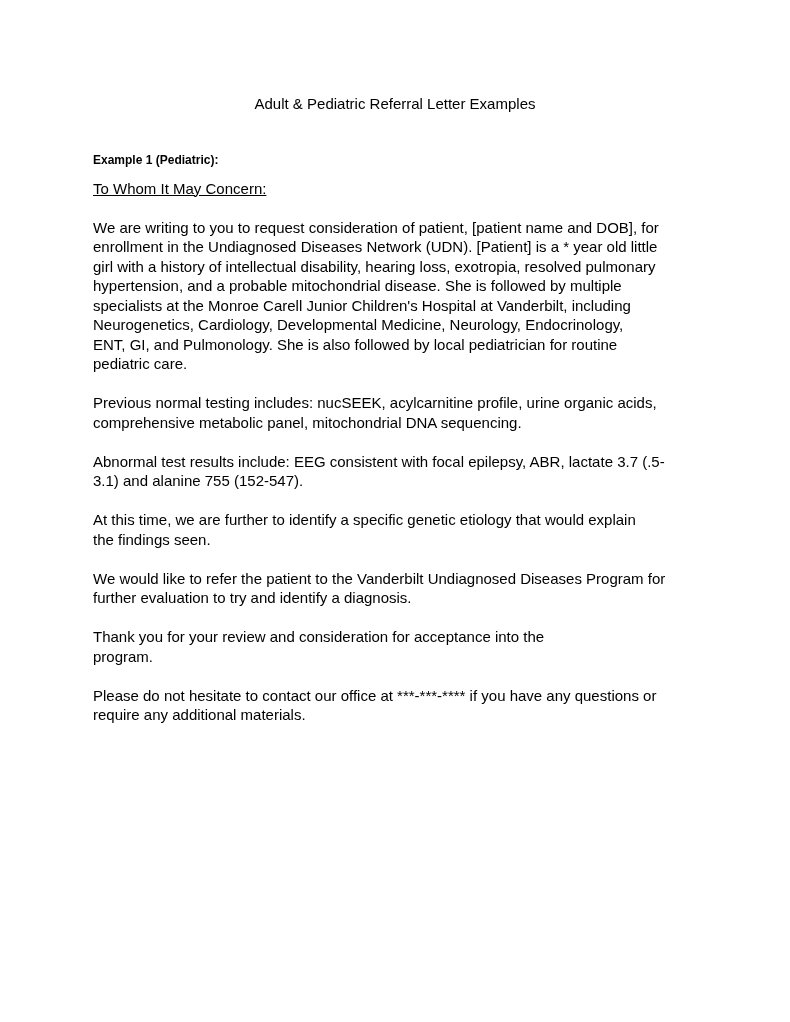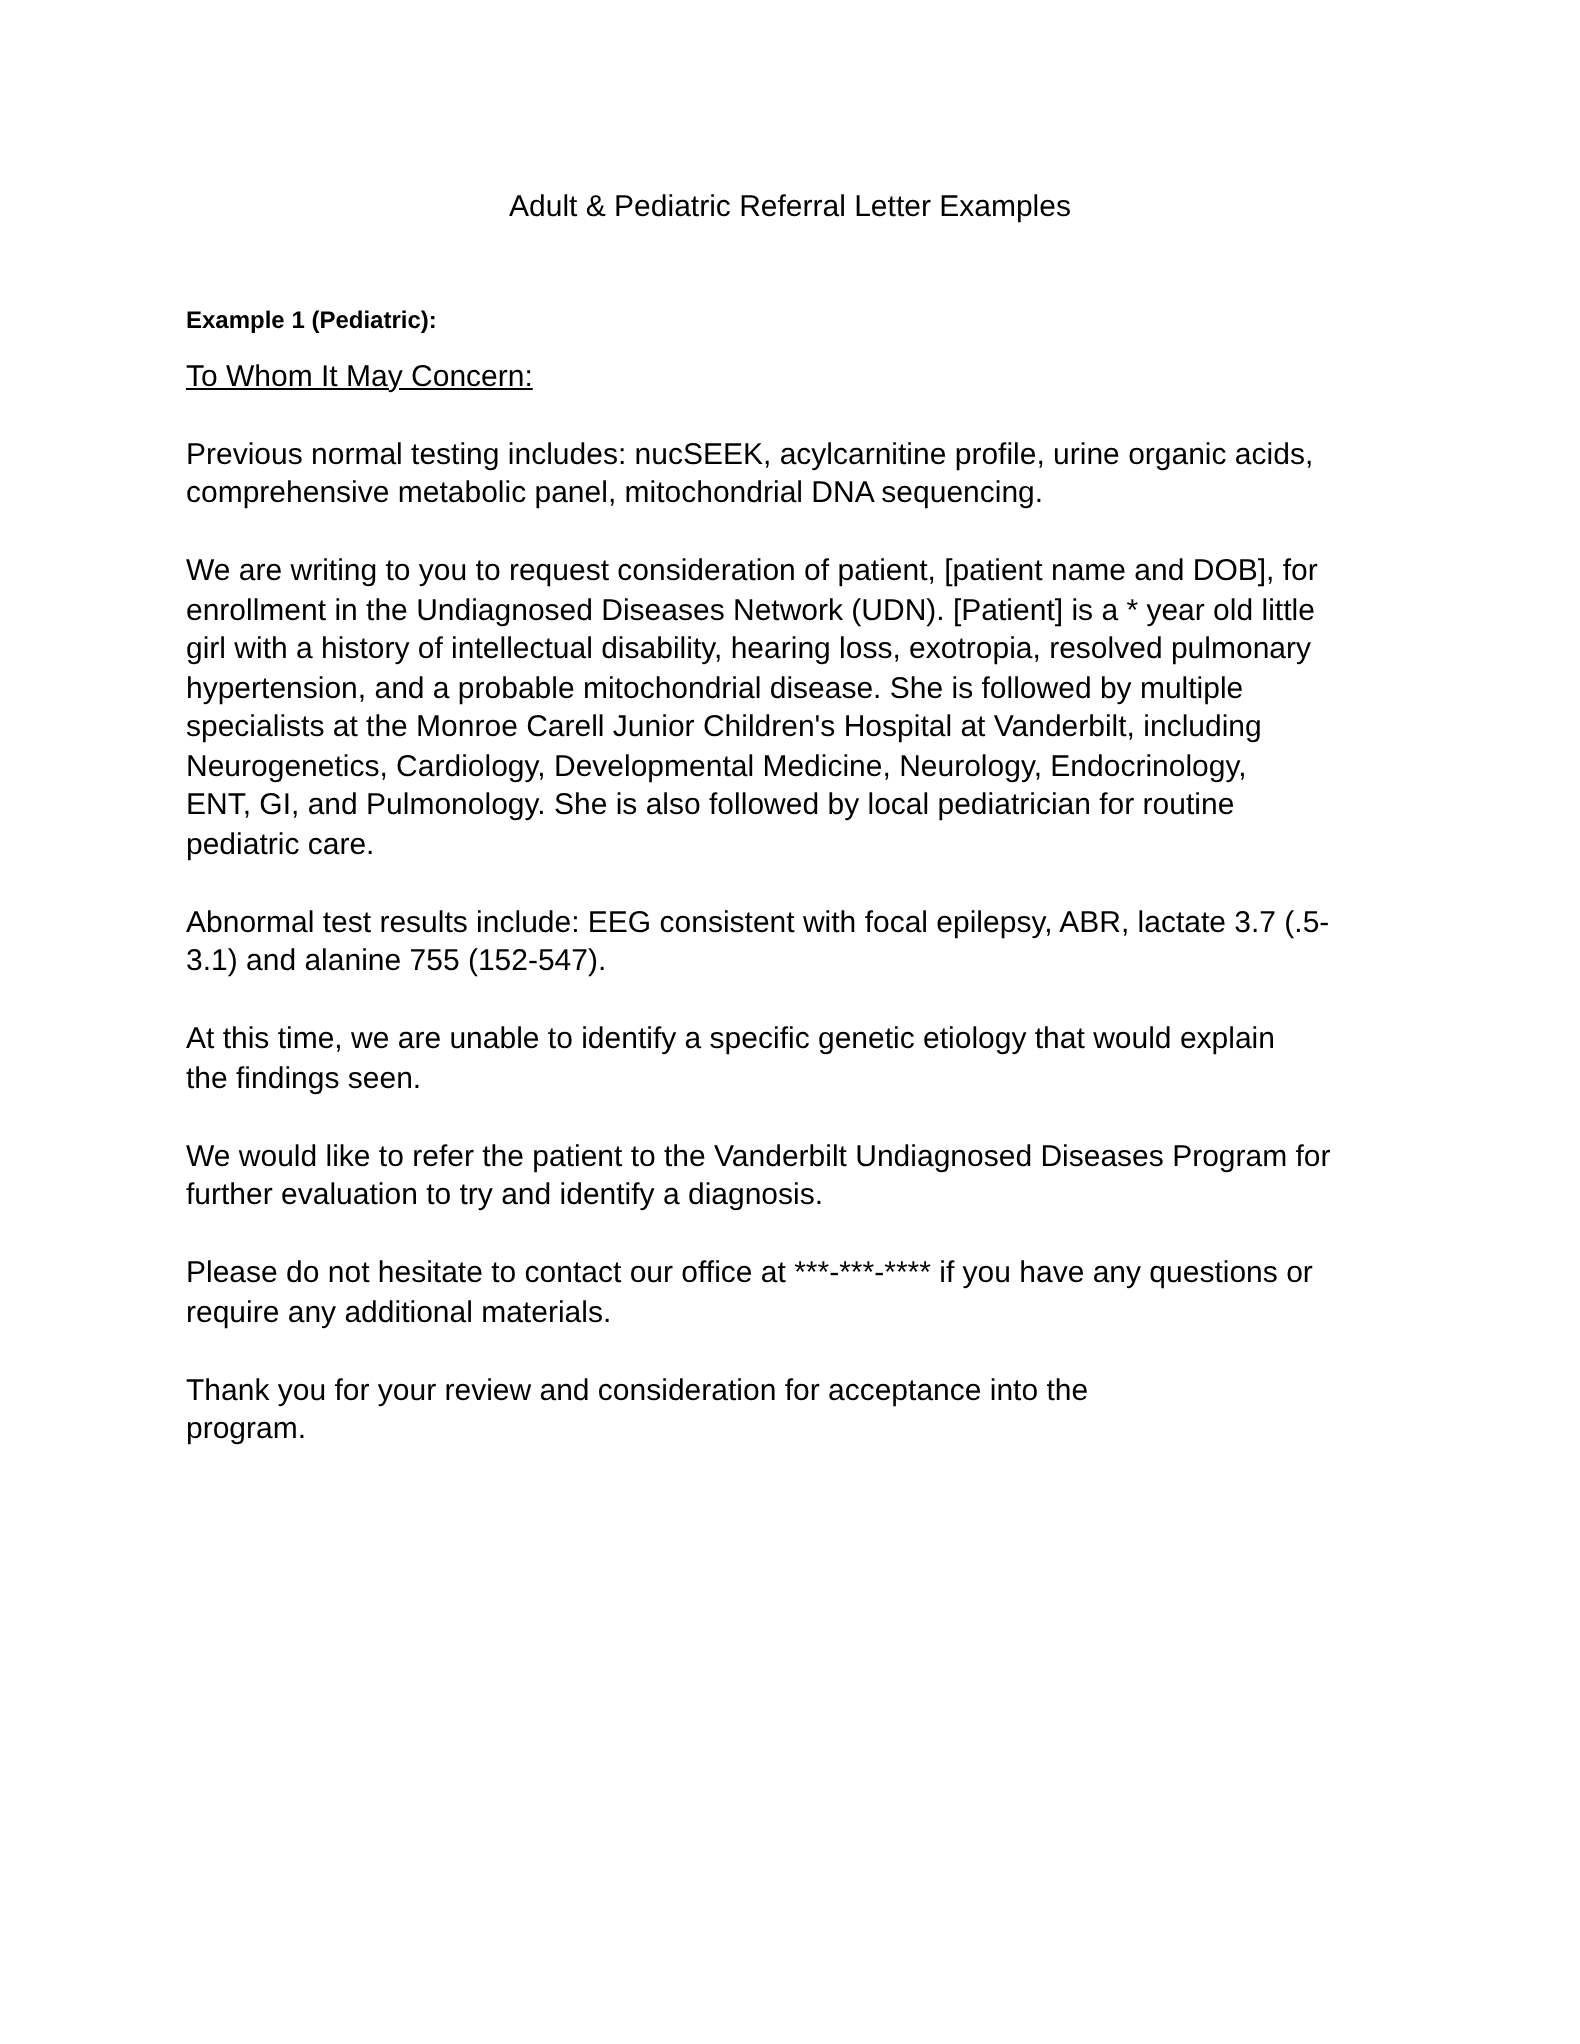--- a/index.html
+++ b/index.html
@@ -52,40 +52,40 @@
 </head>
 <body>
 
 <div class="page">
   <div class="doc-title">Adult &amp; Pediatric Referral Letter Examples</div>
 
   <div class="example-heading">Example 1 (Pediatric):</div>
 
   <p class="salutation">To Whom It May Concern:</p>
 
-  <p class="para">Previous normal testing includes: nucSEEK, acylcarnitine profile, urine organic acids,
-comprehensive metabolic panel, mitochondrial DNA sequencing.</p>
-
   <p class="para">We are writing to you to request consideration of patient, [patient name and DOB], for
 enrollment in the Undiagnosed Diseases Network (UDN). [Patient] is a * year old little
 girl with a history of intellectual disability, hearing loss, exotropia, resolved pulmonary
 hypertension, and a probable mitochondrial disease. She is followed by multiple
 specialists at the Monroe Carell Junior Children's Hospital at Vanderbilt, including
 Neurogenetics, Cardiology, Developmental Medicine, Neurology, Endocrinology,
 ENT, GI, and Pulmonology. She is also followed by local pediatrician for routine
 pediatric care.</p>
 
+  <p class="para">Previous normal testing includes: nucSEEK, acylcarnitine profile, urine organic acids,
+comprehensive metabolic panel, mitochondrial DNA sequencing.</p>
+
   <p class="para">Abnormal test results include: EEG consistent with focal epilepsy, ABR, lactate 3.7 (.5-
 3.1) and alanine 755 (152-547).</p>
 
-  <p class="para">At this time, we are unable to identify a specific genetic etiology that would explain
+  <p class="para">At this time, we are further to identify a specific genetic etiology that would explain
 the findings seen.</p>
 
   <p class="para">We would like to refer the patient to the Vanderbilt Undiagnosed Diseases Program for
 further evaluation to try and identify a diagnosis.</p>
 
+  <p class="para">Thank you for your review and consideration for acceptance into the
+program.</p>
+
   <p class="para">Please do not hesitate to contact our office at ***-***-**** if you have any questions or
 require any additional materials.</p>
-
-  <p class="para">Thank you for your review and consideration for acceptance into the
-program.</p>
 
 </div>
 
 </body></html>

